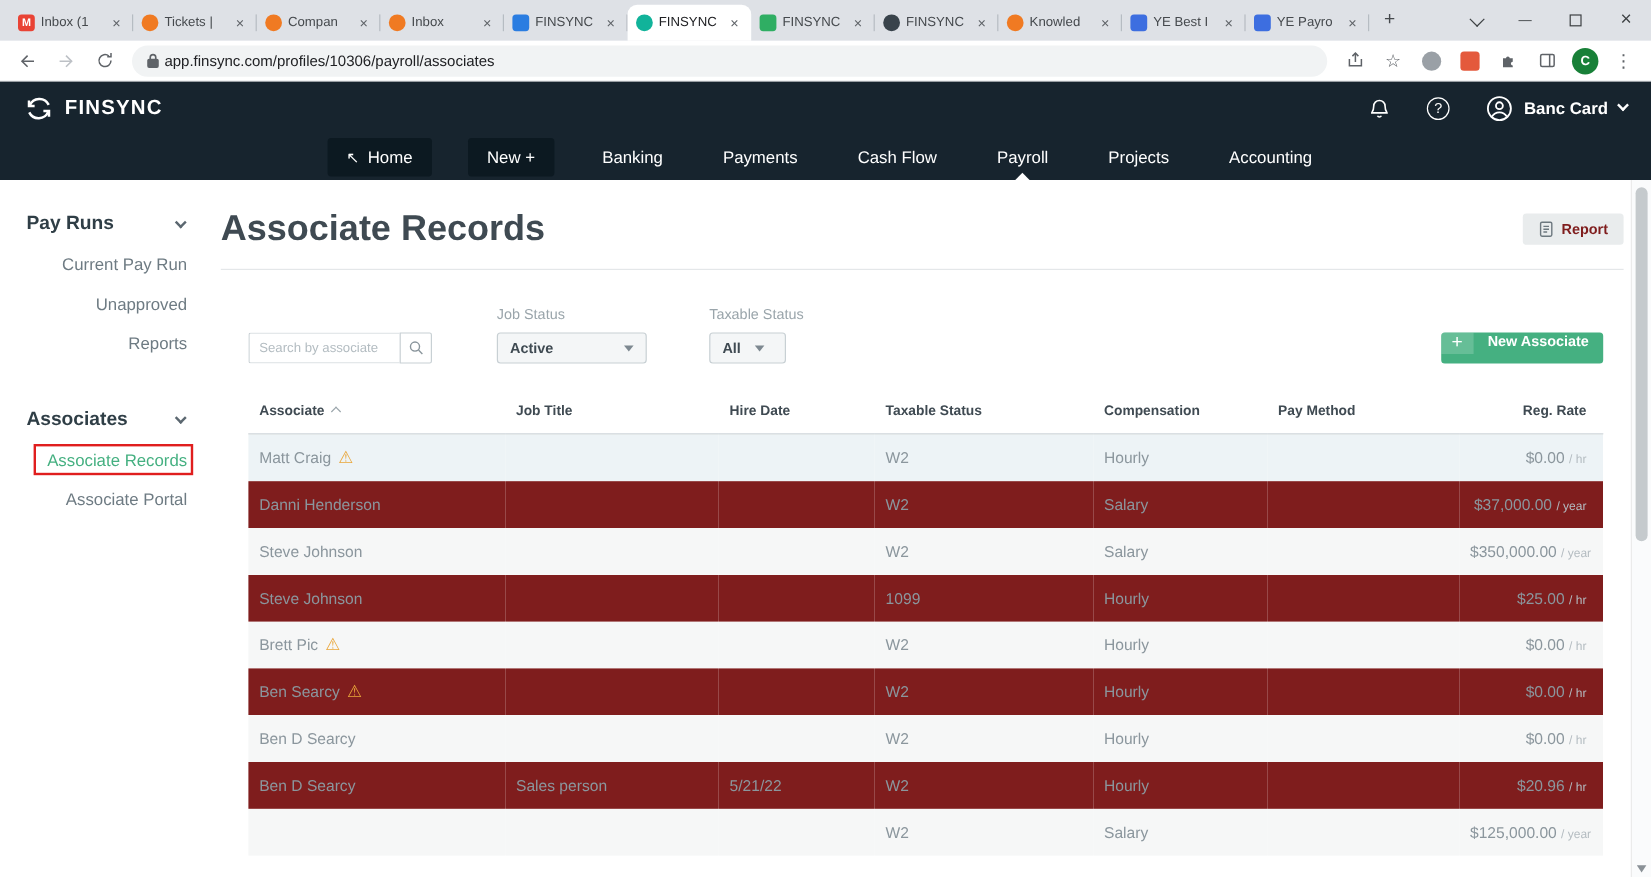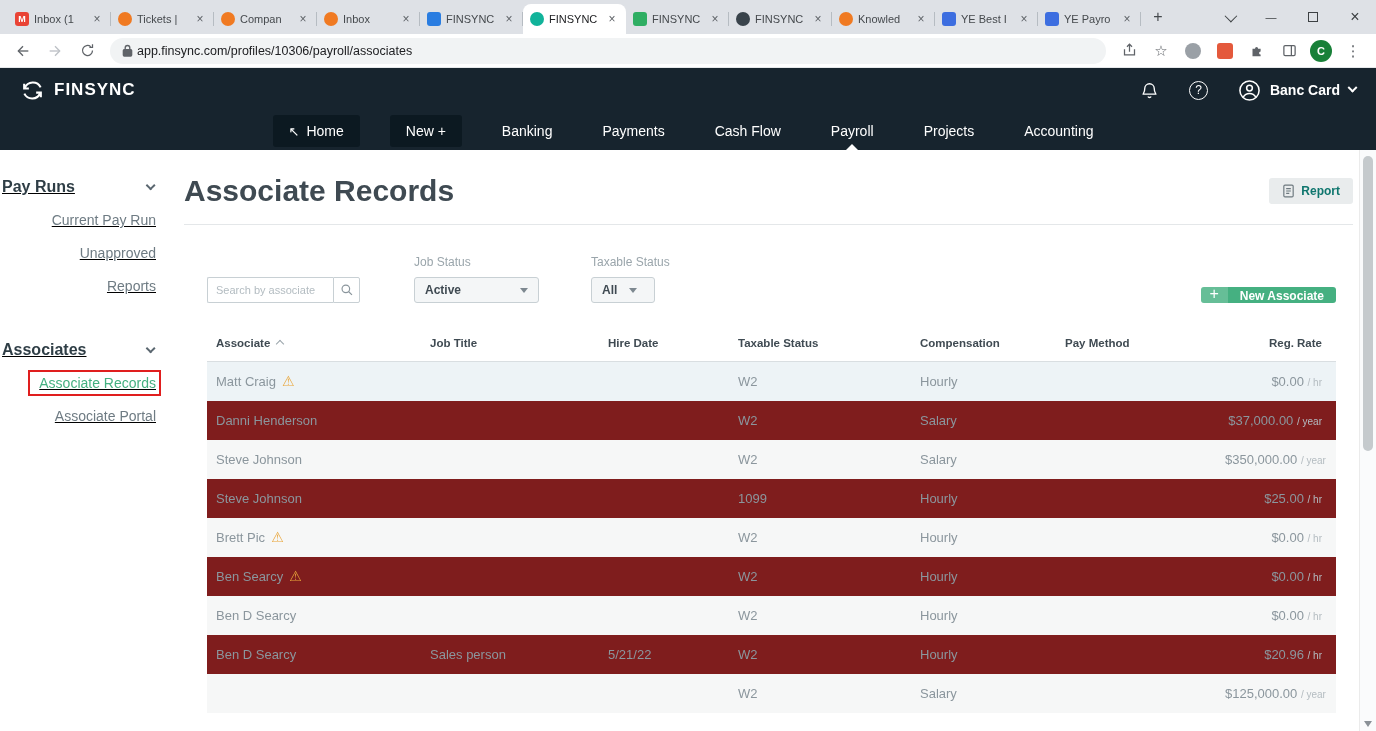--- a/index.html
+++ b/index.html
@@ -55,55 +55,55 @@
   .chev-down-w { width:7px; height:7px; border-right:2px solid #fff; border-bottom:2px solid #fff; transform:rotate(45deg) translate(-2px,-2px); }
   .app-nav { height:38px; display:flex; justify-content:center; align-items:center; gap:30px; }
   .nav-item { color:#fff; font-size:14px; padding:8px 10px; position:relative; display:flex; align-items:center; gap:7px; cursor:default; }
   .nav-item.btn { background:#0c1921; border-radius:3px; padding:8px 16px; }
   .nav-item.active::after { content:""; position:absolute; left:50%; margin-left:-7px; bottom:-4px;
         border-left:7px solid transparent; border-right:7px solid transparent; border-bottom:7px solid #fff; }
   .nav-arrow { font-size:13px; }
 
   
   .body { flex:1; display:flex; background:#fff; position:relative; overflow:hidden; }
-  .sidebar { width:170px; flex:none; padding:28px 14px 0 2px;text-decoration:underline; }
+  .sidebar { width:170px; flex:none; padding:28px 14px 0 22px; }
   .side-section { margin-bottom:6px; }
   .side-section + .side-section { margin-top:30px; }
   .section-title { display:flex; align-items:center; justify-content:space-between; font-size:16px; font-weight:bold; color:#2f3e46; margin-bottom:16px; }
   .chev-down-g { width:7px; height:7px; border-right:2px solid #5b6770; border-bottom:2px solid #5b6770; transform:rotate(45deg) translateY(-3px); margin-right:4px; }
   .side-item { font-size:14px; color:#6e7b83; margin-bottom:17px; position:relative; display:inline-block; cursor:default; }
   .side-items { display:flex; flex-direction:column; align-items:flex-end; }
   .side-item.active { color:var(--accent); }
   .side-item.annotated::after { content:""; position:absolute; top:-5px; bottom:-5px; left:-11px; right:-5px; border:2px solid var(--annotation); }
 
   
   .main { flex:1; padding:0 23px 0 14px; min-width:0; }
   .title-row { display:flex; align-items:center; margin-top:24px; }
   .page-title { font-size:30px; font-weight:bold; color:#3f4a52; }
   .report-btn { margin-left:auto; background:#e9eced; border:none; border-radius:3px; padding:6px 13px;
-                font-size:12px; font-weight:bold; color:#0f766e; display:flex; align-items:center; gap:6px; }
+                font-size:12px; font-weight:bold; color:#7f1d1d; display:flex; align-items:center; gap:6px; }
   .divider { border-bottom:1px solid #e4e7e9; margin-top:16px; }
   .panel { margin:30px 17px 0 23px; }
 
   .filters { display:flex; align-items:flex-end; }
   .search-group { display:flex; }
   .search-input { width:126px; height:26px; border:1px solid #c8d0d4; border-right:none; border-radius:2px 0 0 2px; padding:0 8px; font-size:11px; color:#3f4a52; outline:none; }
   .search-input::placeholder { color:#b3bcc1; }
   .search-btn { width:27px; height:26px; border:1px solid #c8d0d4; background:#fff; border-radius:0 2px 2px 0; display:flex; align-items:center; justify-content:center; }
   .filter-group { display:flex; flex-direction:column; }
   .filter-group.job { margin-left:54px; }
   .filter-group.tax { margin-left:52px; }
   .filter-label { font-size:12px; color:#9aa5ab; margin-bottom:8px; }
   .select { height:26px; border:1px solid #c8d0d4; background:#f4f6f7; border-radius:3px; display:flex; align-items:center; padding:0 10px; font-size:12px; font-weight:bold; color:#3f4a52; }
   .select.job { width:125px; }
   .select.tax { width:64px; }
   .select-chev { margin-left:auto; width:0; height:0; border-left:4px solid transparent; border-right:4px solid transparent; border-top:5px solid #7d8890; }
   .select.tax .select-chev { margin-left:12px; }
-  .new-assoc-btn { margin-left:auto; height:16px; background:var(--accent); border:none; border-radius:3px; color:#fff;
-                   font-size:12px; font-weight:bold; display:flex; align-items:flex-end; padding:0; overflow:hidden; }
+  .new-assoc-btn { margin-left:auto; height:26px; background:var(--accent); border:none; border-radius:3px; color:#fff;
+                   font-size:12px; font-weight:bold; display:flex; align-items:flex-start; padding:0; overflow:hidden; }
   .plus-box { width:27px; background:rgba(255,255,255,0.18); display:flex; align-items:center; justify-content:center; font-size:16px; font-weight:normal; }
   .plus-box::before { content:"+"; }
   .new-assoc-label { display:flex; align-items:center; padding:0 12px; }
 
   
   .assoc-table { width:100%; border-collapse:collapse; table-layout:fixed; margin-top:24px; }
   .assoc-table col.c1{width:214px;} .assoc-table col.c2{width:178px;} .assoc-table col.c3{width:130px;}
   .assoc-table col.c4{width:182px;} .assoc-table col.c5{width:145px;} .assoc-table col.c6{width:160px;} .assoc-table col.c7{width:120px;}
   .assoc-table th { font-size:11.5px; font-weight:bold; color:#3f4a52; text-align:left; padding:10px 0 12px 9px; border-bottom:1px solid #d9dee1; }
   .assoc-table th.right { text-align:right; padding-right:14px; }

